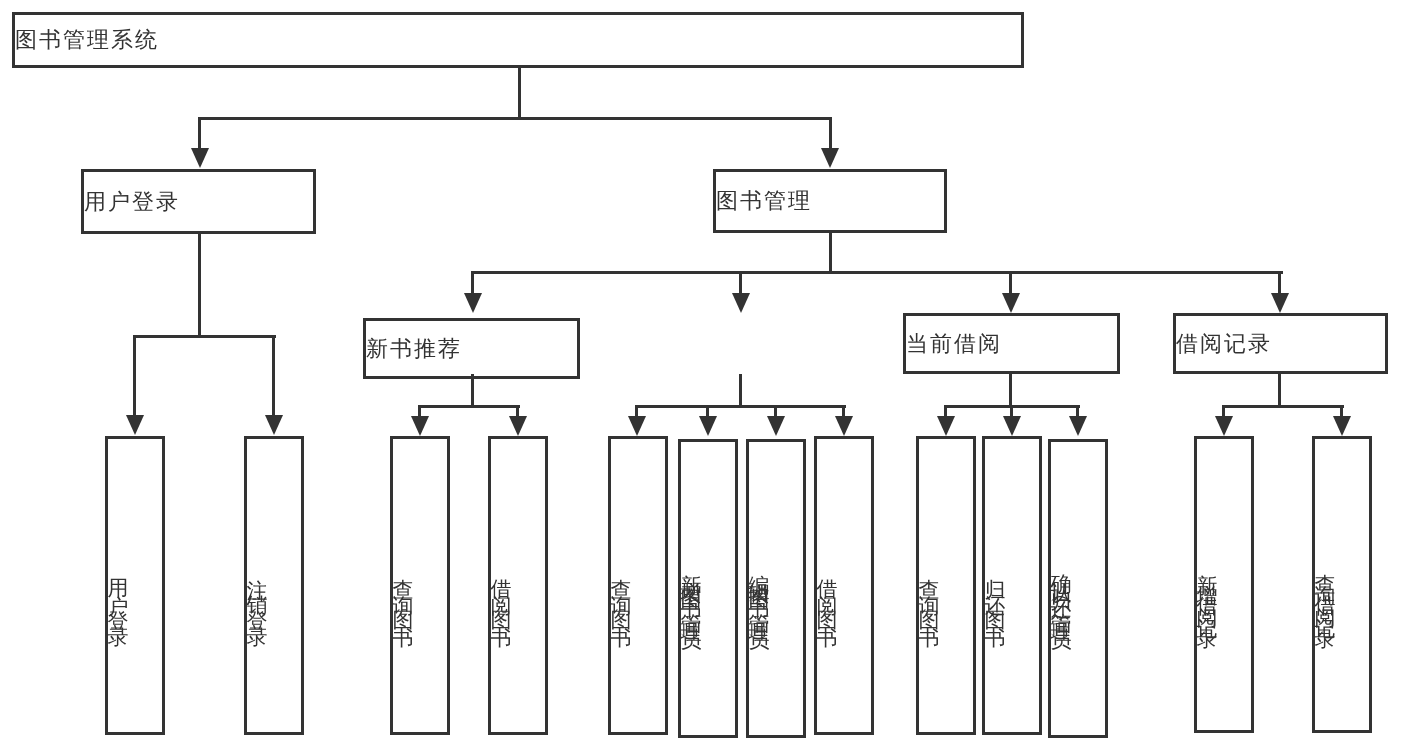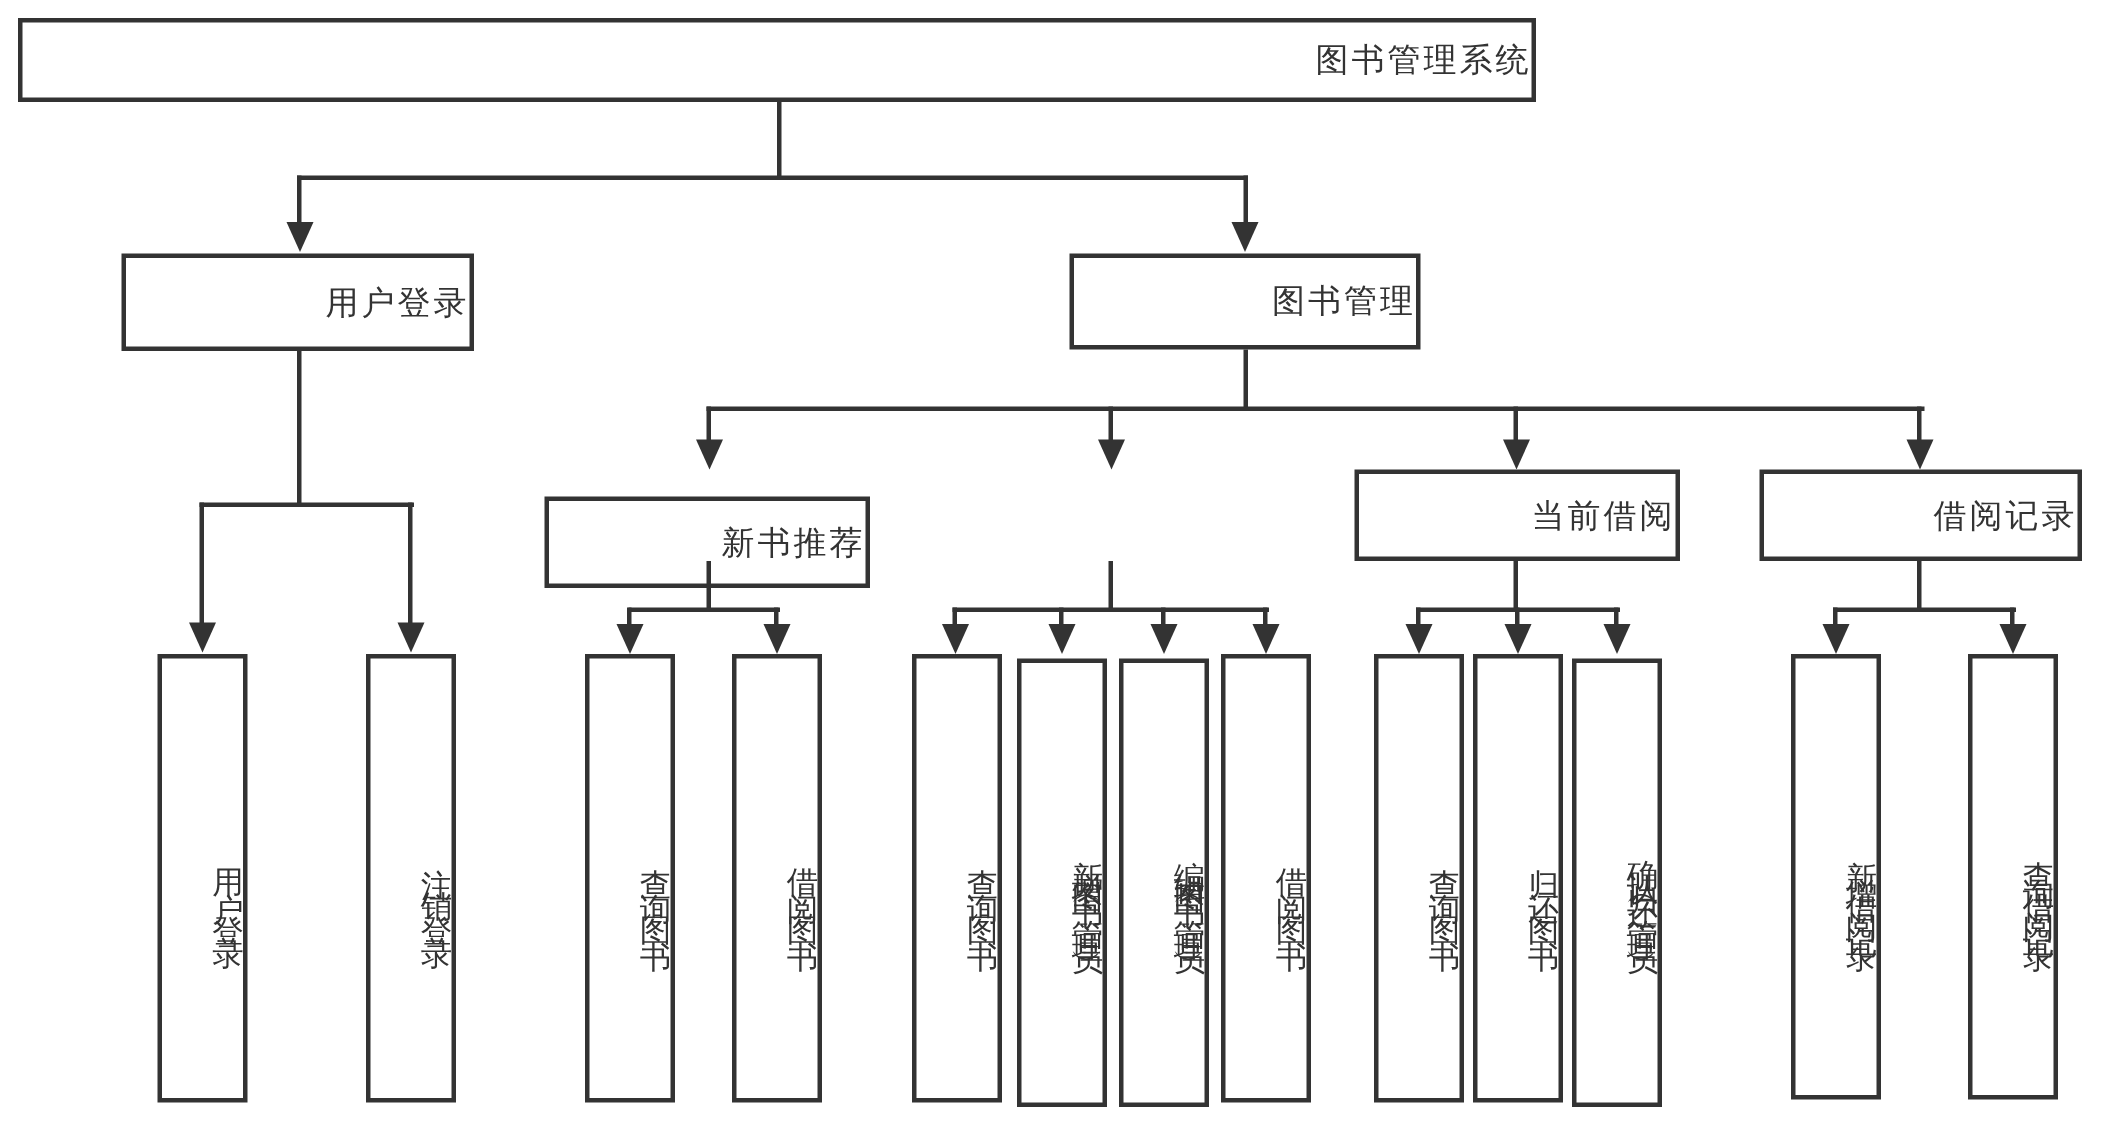--- a/index.html
+++ b/index.html
@@ -2,21 +2,21 @@
 <html><head>
 <meta charset="utf-8">
 <style>
   html,body{margin:0;padding:0;background:#ffffff;}
   .canvas{
     position:relative;width:1405px;height:747px;background:#ffffff;
     font-family:"Liberation Sans","DejaVu Sans",sans-serif;color:#333333;overflow:hidden;
   }
   .box{
     position:absolute;box-sizing:border-box;border:3px solid #333333;background:#ffffff;
-    display:flex;align-items:center;justify-content:flex-end;
+    display:flex;align-items:center;justify-content:flex-start;
   }
   .hl{font-size:22px;letter-spacing:2px;white-space:nowrap;}
   .vt{writing-mode:vertical-rl;text-orientation:mixed;font-size:21px;line-height:1;}
   .ls16{letter-spacing:16px;margin-bottom:-16px;}
   .ls11{letter-spacing:11px;margin-bottom:-11px;}
   .ls8{letter-spacing:8px;margin-bottom:-8px;}
   .ln{position:absolute;background:#333333;}
   .ar{
     position:absolute;width:0;height:0;
     border-left:9px solid transparent;border-right:9px solid transparent;
@@ -39,21 +39,21 @@
   <div class="ln" style="left:518px;top:68px;width:3px;height:50px;"></div>
   <div class="ln" style="left:198px;top:117px;width:634px;height:3px;"></div>
   <div class="ln" style="left:198px;top:117px;width:3px;height:33px;"></div>
   <div class="ar" style="left:191px;top:148px;"></div>
   <div class="ln" style="left:829px;top:117px;width:3px;height:33px;"></div>
   <div class="ar" style="left:821px;top:148px;"></div>
 
   <div class="box" style="left:81px;top:169px;width:235px;height:65px;">
     <span class="hl">用户登录</span>
   </div>
-  <div class="box" style="left:713px;top:169px;width:234px;height:64px;padding-left:40px;">
+  <div class="box" style="left:713px;top:169px;width:234px;height:64px;">
     <span class="hl">图书管理</span>
   </div>
 
   <div class="ln" style="left:198px;top:234px;width:3px;height:104px;"></div>
   <div class="ln" style="left:133px;top:335px;width:143px;height:3px;"></div>
   <div class="ln" style="left:133px;top:335px;width:3px;height:82px;"></div>
   <div class="ar" style="left:126px;top:415px;"></div>
   <div class="ln" style="left:272px;top:335px;width:3px;height:82px;"></div>
   <div class="ar" style="left:265px;top:415px;"></div>
 
@@ -61,21 +61,21 @@
   <div class="ln" style="left:471px;top:271px;width:812px;height:3px;"></div>
   <div class="ln" style="left:471px;top:271px;width:3px;height:25px;"></div>
   <div class="ar" style="left:464px;top:293px;"></div>
   <div class="ln" style="left:739px;top:271px;width:3px;height:25px;"></div>
   <div class="ar" style="left:732px;top:293px;"></div>
   <div class="ln" style="left:1009px;top:271px;width:3px;height:25px;"></div>
   <div class="ar" style="left:1002px;top:293px;"></div>
   <div class="ln" style="left:1278px;top:271px;width:3px;height:25px;"></div>
   <div class="ar" style="left:1271px;top:293px;"></div>
 
-  <div class="box" style="left:363px;top:331px;width:217px;height:61px;">
+  <div class="box" style="left:363px;top:318px;width:217px;height:61px;">
     <span class="hl">新书推荐</span>
   </div>
   <div class="box" style="left:1173px;top:313px;width:215px;height:61px;">
     <span class="hl">借阅记录</span>
   </div>
   <div class="box" style="left:903px;top:313px;width:217px;height:61px;">
     <span class="hl">当前借阅</span>
   </div>
 
   <div class="ln" style="left:471px;top:374px;width:3px;height:33px;"></div>

